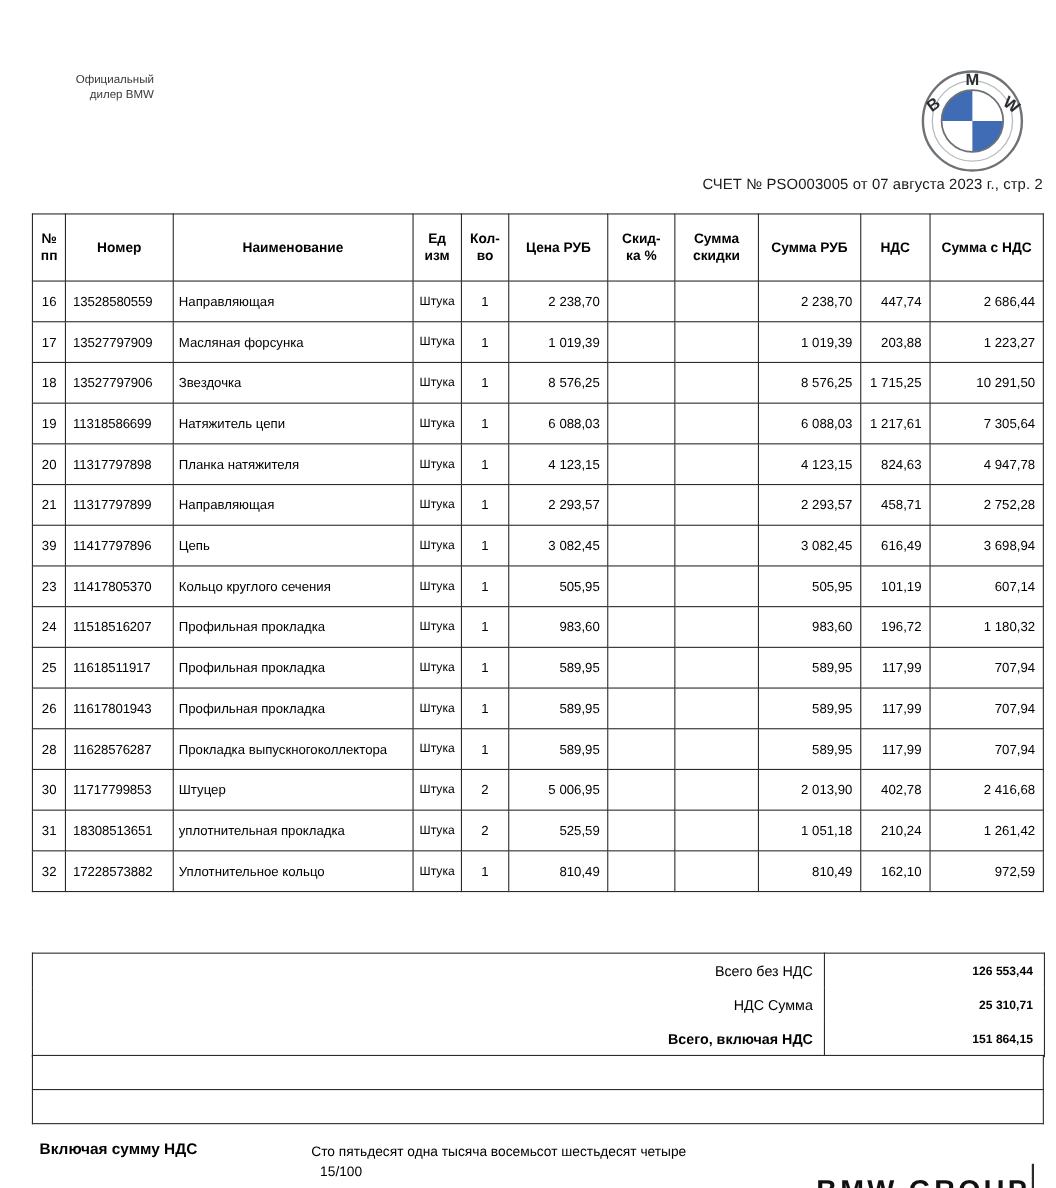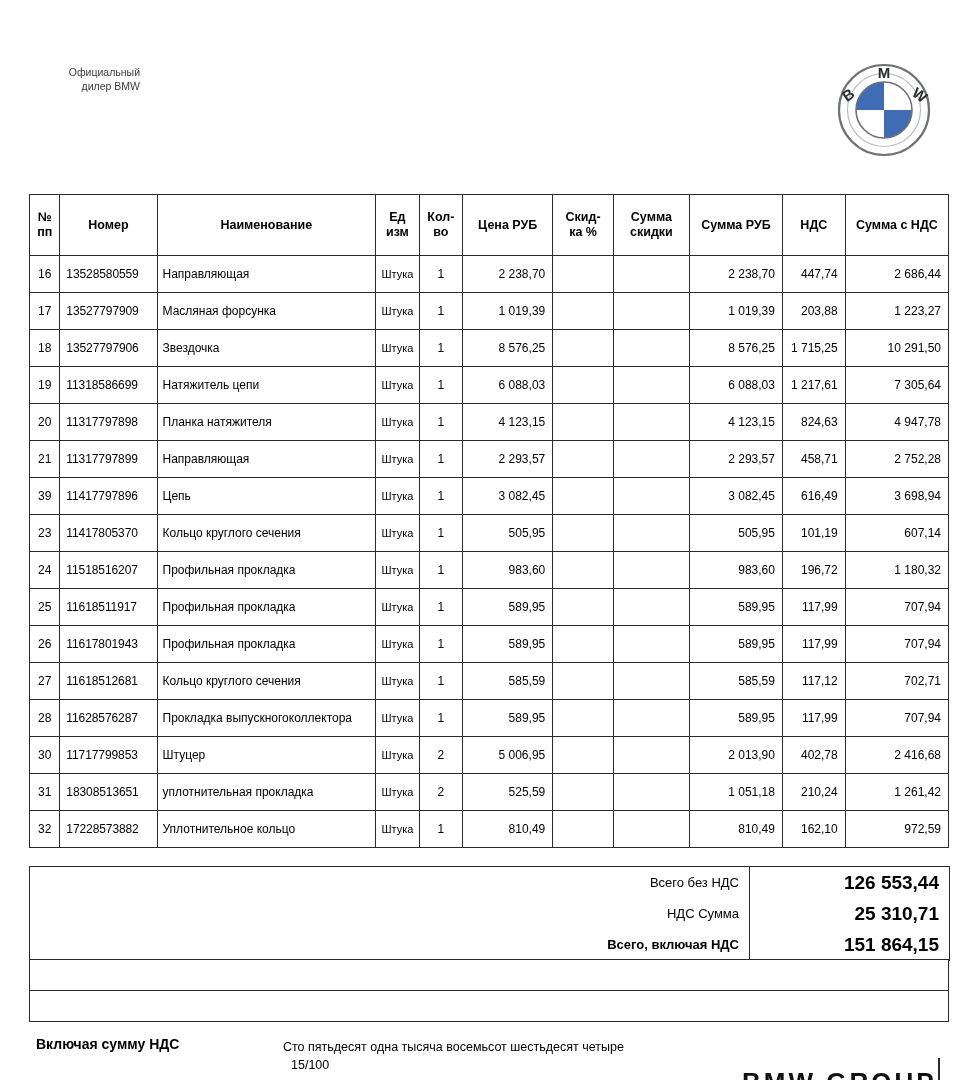--- a/index.html
+++ b/index.html
@@ -110,21 +110,21 @@
   }
   .totals .t-label {
     text-align: right;
     padding-right: 10px;
     font-size: 13px;
   }
   .totals .t-label.strong { font-weight: bold; }
   .totals .t-value {
     text-align: right;
     padding-right: 10px;
-    font-size: 19px;
+    font-size: 11px;
     font-weight: bold;
     white-space: nowrap;
   }
 
   .empty-rows {
     position: absolute;
     left: 29px;
     top: 959px;
     width: 920px;
     border-collapse: collapse;
@@ -196,20 +196,21 @@
       <path d="M48 48 L76 48 A28 28 0 0 1 48 76 Z" fill="#3f6cb4"></path>
       <circle cx="48" cy="48" r="28" fill="none" stroke="#6e7276" stroke-width="1.6"></circle>
       <g fill="#2b2e31" font-family="'Liberation Sans', sans-serif" font-size="15" font-weight="bold">
         <text transform="rotate(-36 48 48)" x="28" y="20" text-anchor="middle">B</text>
         <text x="48" y="15.5" text-anchor="middle">M</text>
         <text transform="rotate(36 48 48)" x="68" y="20" text-anchor="middle">W</text>
       </g>
     </svg>
   </div>
 
+  <div class="invoice-title">СЧЕТ № PSO003005 от 07 августа 2023 г., стр. 2</div>
 
   <table class="grid">
     <colgroup>
       <col style="width:30px">
       <col style="width:96px">
       <col style="width:216px">
       <col style="width:43px">
       <col style="width:43px">
       <col style="width:89px">
       <col style="width:60px">
@@ -386,33 +387,20 @@
           <td class="c-unit">Штука</td>
           <td class="c-qty">1</td>
           <td class="c-money">589,95</td>
           <td class="c-blank"></td>
           <td class="c-blank"></td>
           <td class="c-money">589,95</td>
           <td class="c-money">117,99</td>
           <td class="c-money">707,94</td>
         </tr>
         <tr>
-          <td class="c-num">27</td>
-          <td class="c-code">11618512681</td>
-          <td class="c-name">Кольцо круглого сечения</td>
-          <td class="c-unit">Штука</td>
-          <td class="c-qty">1</td>
-          <td class="c-money">585,59</td>
-          <td class="c-blank"></td>
-          <td class="c-blank"></td>
-          <td class="c-money">585,59</td>
-          <td class="c-money">117,12</td>
-          <td class="c-money">702,71</td>
-        </tr>
-        <tr>
           <td class="c-num">28</td>
           <td class="c-code">11628576287</td>
           <td class="c-name"> Прокладка выпускногоколлектора</td>
           <td class="c-unit">Штука</td>
           <td class="c-qty">1</td>
           <td class="c-money">589,95</td>
           <td class="c-blank"></td>
           <td class="c-blank"></td>
           <td class="c-money">589,95</td>
           <td class="c-money">117,99</td>

